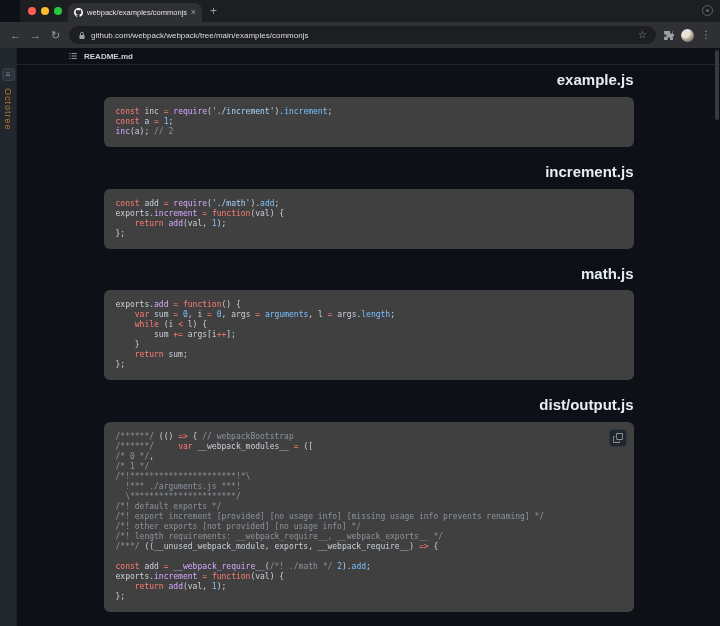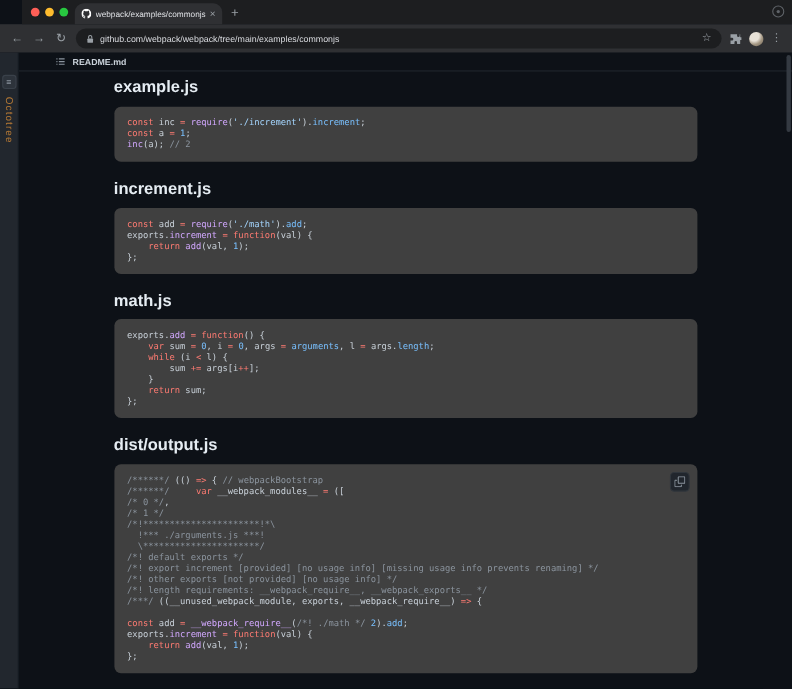--- a/index.html
+++ b/index.html
@@ -32,25 +32,25 @@
   .menu-dots { color: #9aa0a6; font-size: 10px; line-height: 10px; }
 
   
   .page { position: absolute; top: 48px; left: 0; right: 0; bottom: 0; display: flex; background: #0d1117; }
 
   .octotree-strip { width: 17px; background: #22272e; border-right: 1px solid #1b2027; display: flex; flex-direction: column; align-items: center; padding-top: 20px; flex-shrink: 0; }
   .octotree-btn { width: 13px; height: 13px; background: #2d333b; border: 1px solid #3a414a; border-radius: 3px; color: #8b949e; font-size: 8px; line-height: 11px; text-align: center; }
   .octotree-label { margin-top: 7px; writing-mode: vertical-rl; font-size: 9px; letter-spacing: 1px; color: #b97b35; }
 
   .ghpage { flex: 1; position: relative; overflow: hidden; background: #0d1117; }
-  .file-header { height: 17px; display: flex; align-items: center; gap: 6px; padding-left: 33px; border-bottom: 1px solid #21262d; }
+  .file-header { height: 17px; display: flex; align-items: center; gap: 6px; padding-left: 51px; border-bottom: 1px solid #21262d; }
   .file-name { color: #c9d1d9; font-size: 8px; font-weight: bold; }
 
   .readme { width: 530px; margin: 0 auto; padding-top: 6px; }
-  .readme h2 { font-size: 15px; font-weight: bold; color: #e6edf3; margin: 16px 0 7px; line-height: 1.25; }
+  .readme h2 { font-size: 15px; font-weight: bold; color: #e6edf3; margin: 16px 0 7px; line-height: 1.25; text-align: right; }
   .readme h2:first-child { margin-top: 0; }
   .code-wrap { position: relative; background: #404040; border-radius: 6px; margin-bottom: 2px; }
   .code-wrap pre { margin: 0; padding: 10px 12px; font-family: "DejaVu Sans Mono", monospace; font-size: 8px; line-height: 10px; color: #c9d1d9; overflow: hidden; }
   .tok-k { color: #ff7b72; }
   .tok-f { color: #d2a8ff; }
   .tok-s { color: #a5d6ff; }
   .tok-n { color: #79c0ff; }
   .tok-c { color: #8b949e; }
   .tok-p { color: #c9d1d9; }
   .copy-btn { position: absolute; top: 7px; right: 7px; width: 18px; height: 18px; background: #21262d; border: 1px solid #30363d; border-radius: 4px; display: flex; align-items: center; justify-content: center; cursor: pointer; padding: 0; }

